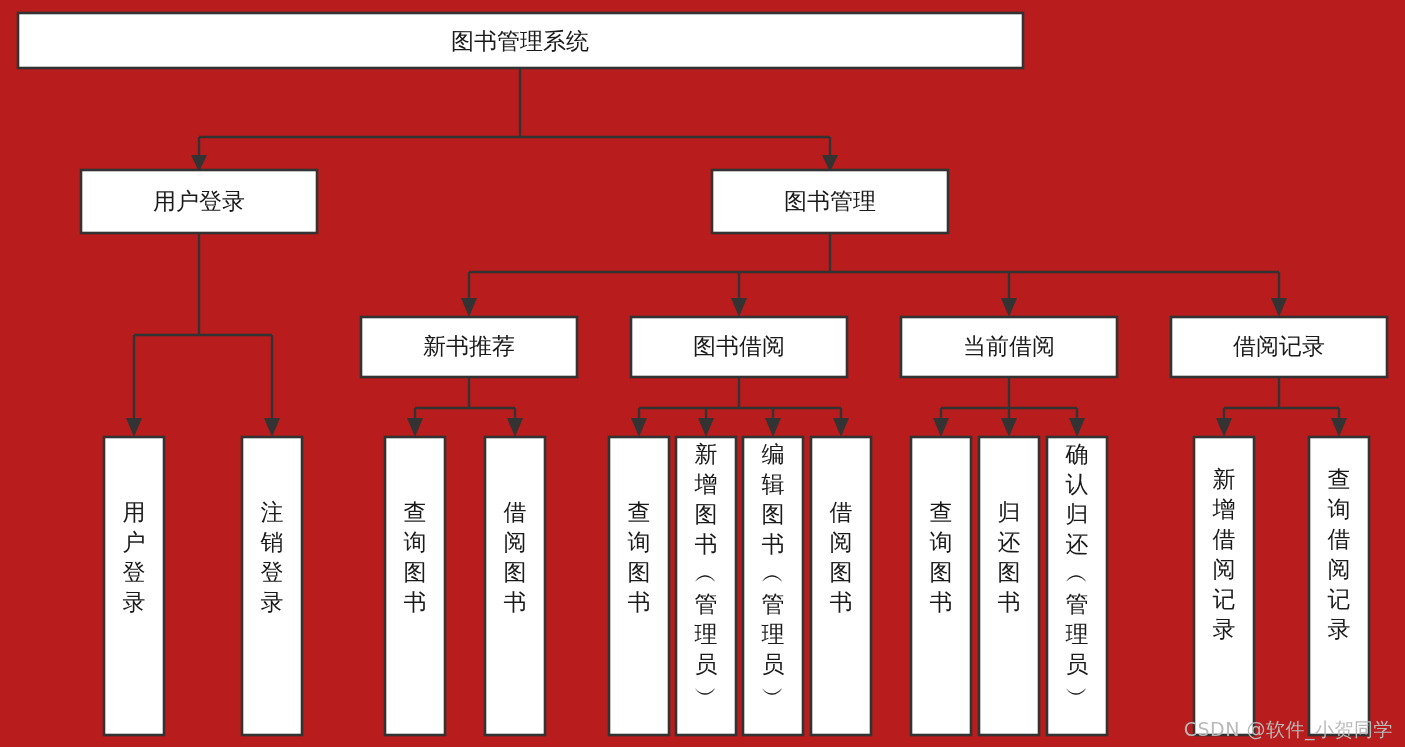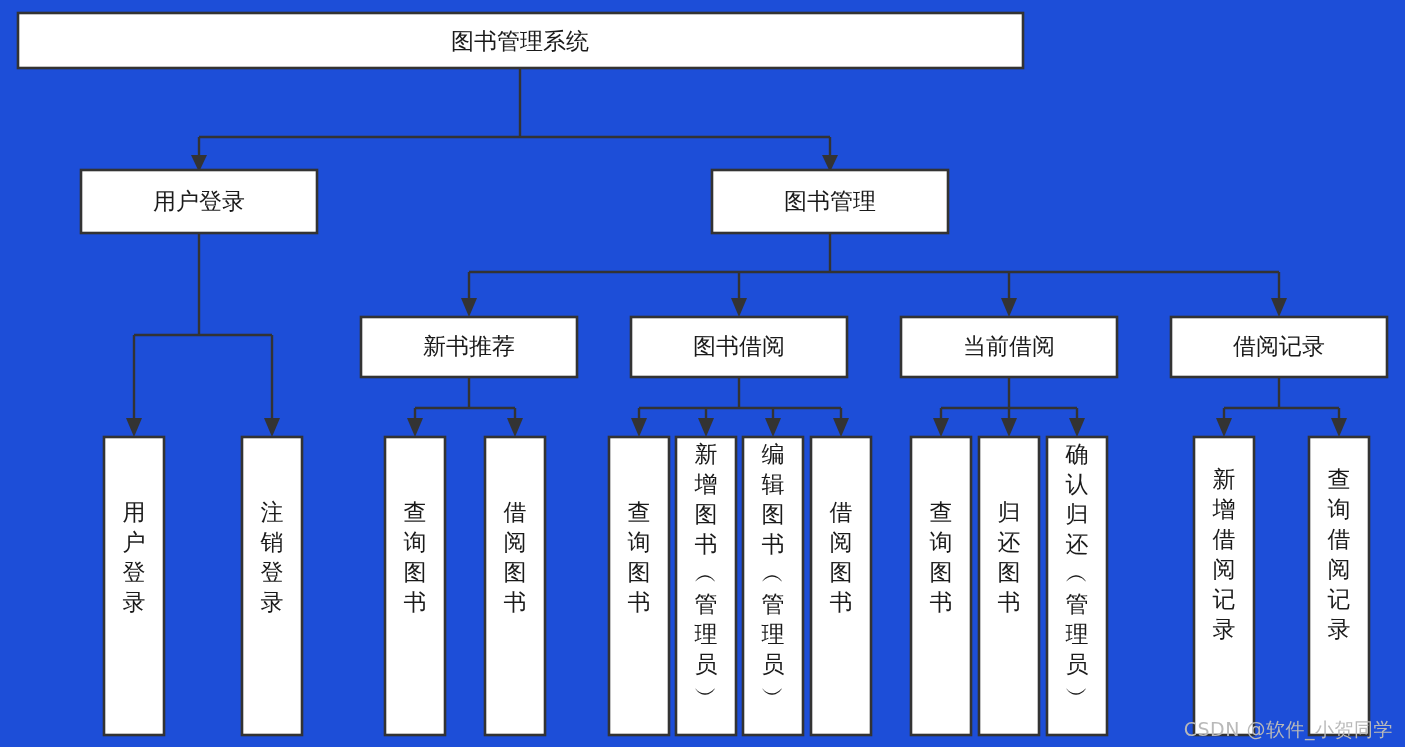--- a/index.html
+++ b/index.html
@@ -10,21 +10,21 @@
   body {
     width: 1405px;
     height: 747px;
     font-family: "DejaVu Sans", "Liberation Sans", sans-serif;
     overflow: hidden;
   }
   #diagram-root {
     position: relative;
     width: 1405px;
     height: 747px;
-    background: #1d4ed8;
+    background: #b91c1c;
   }
   svg#flow-svg {
     position: absolute;
     left: 0;
     top: 0;
     width: 1405px;
     height: 747px;
     display: block;
   }
   .node-box {

